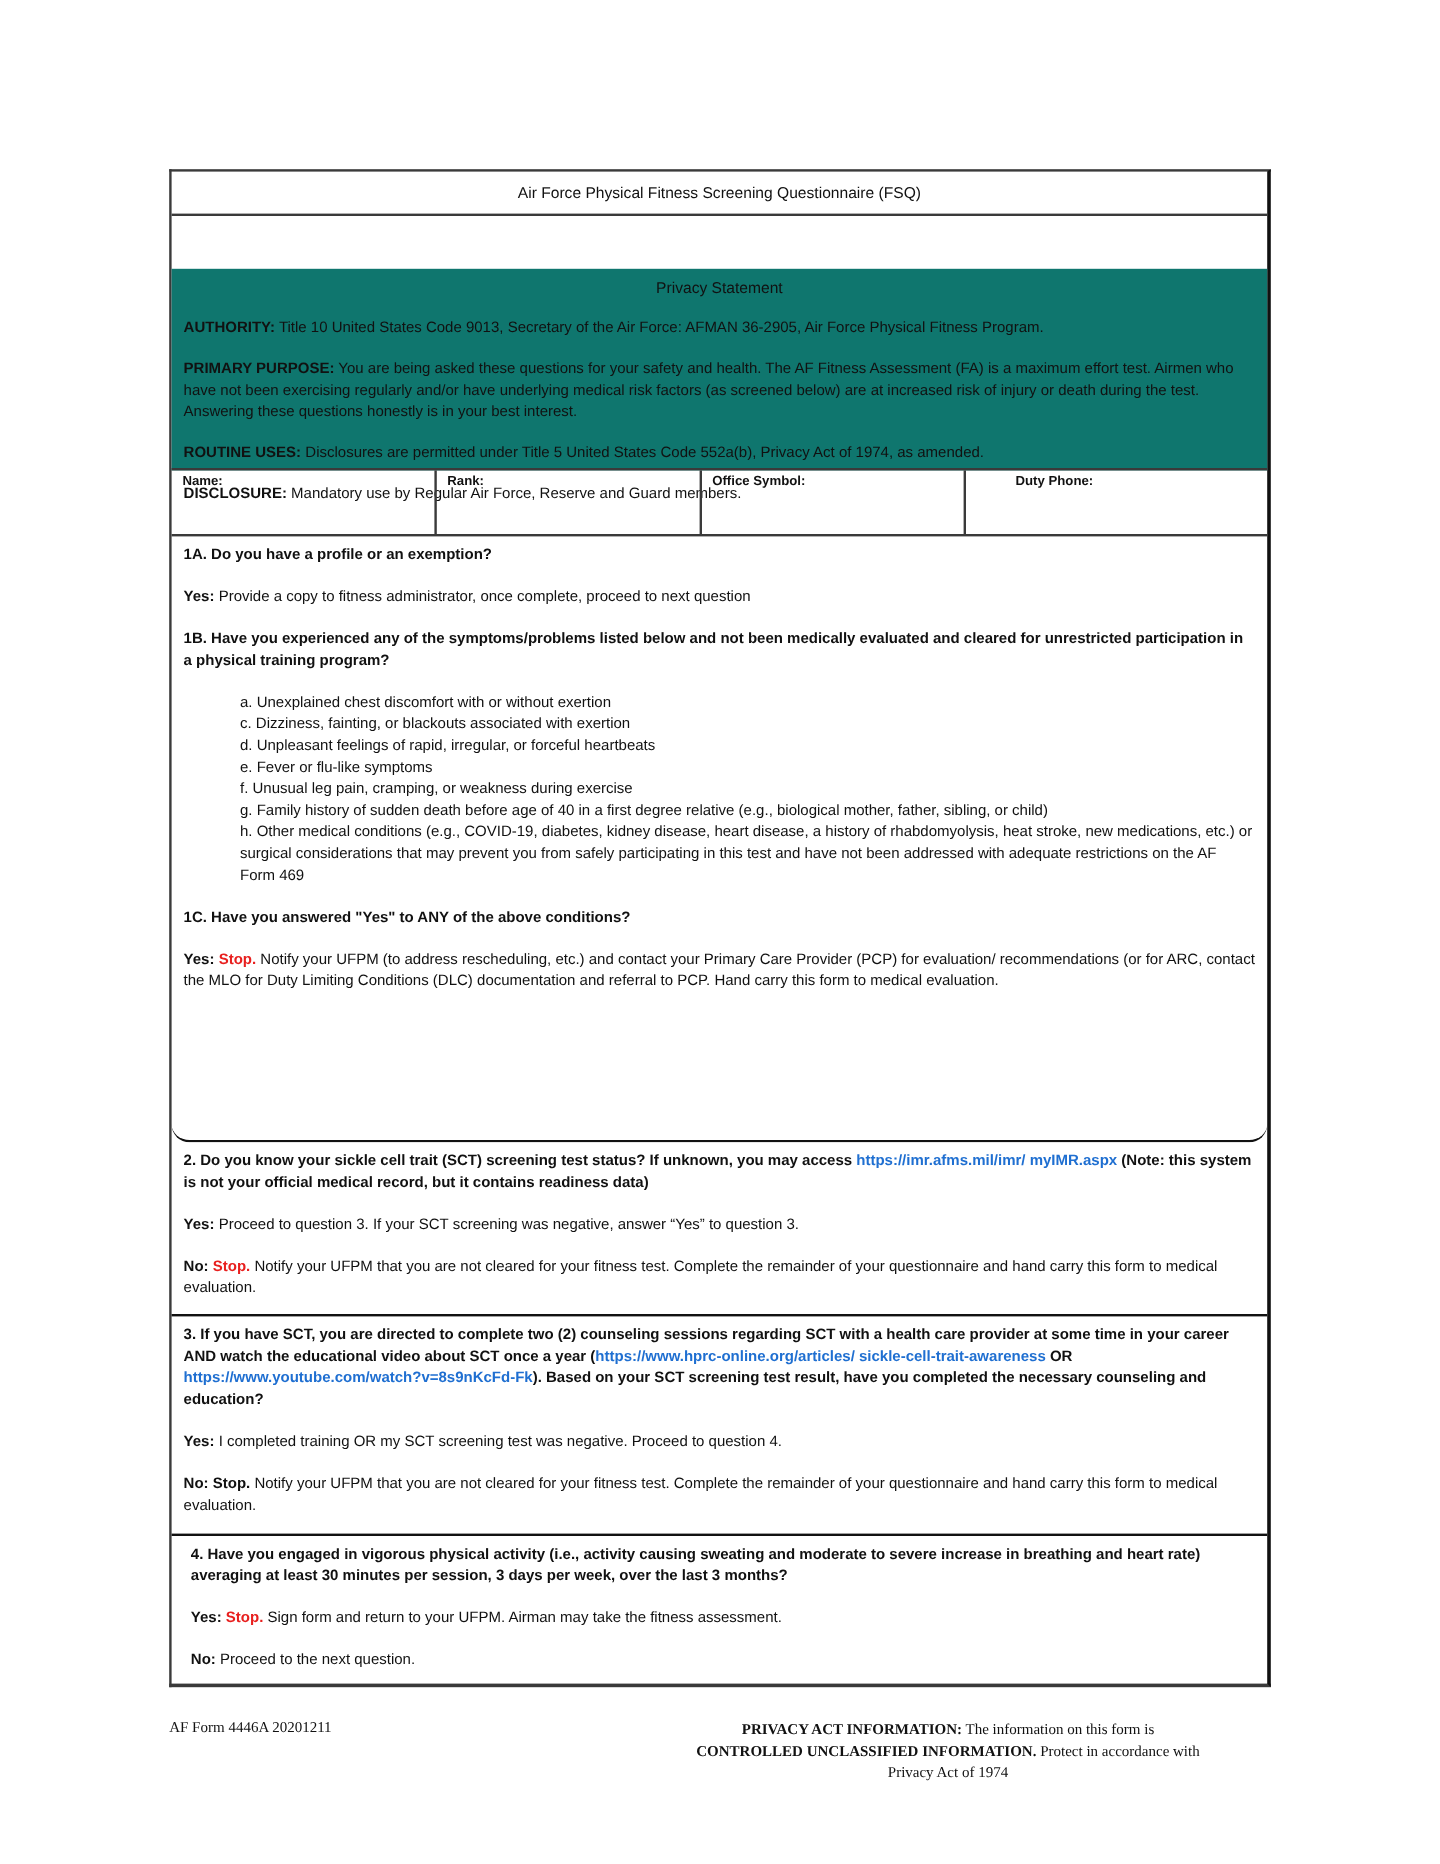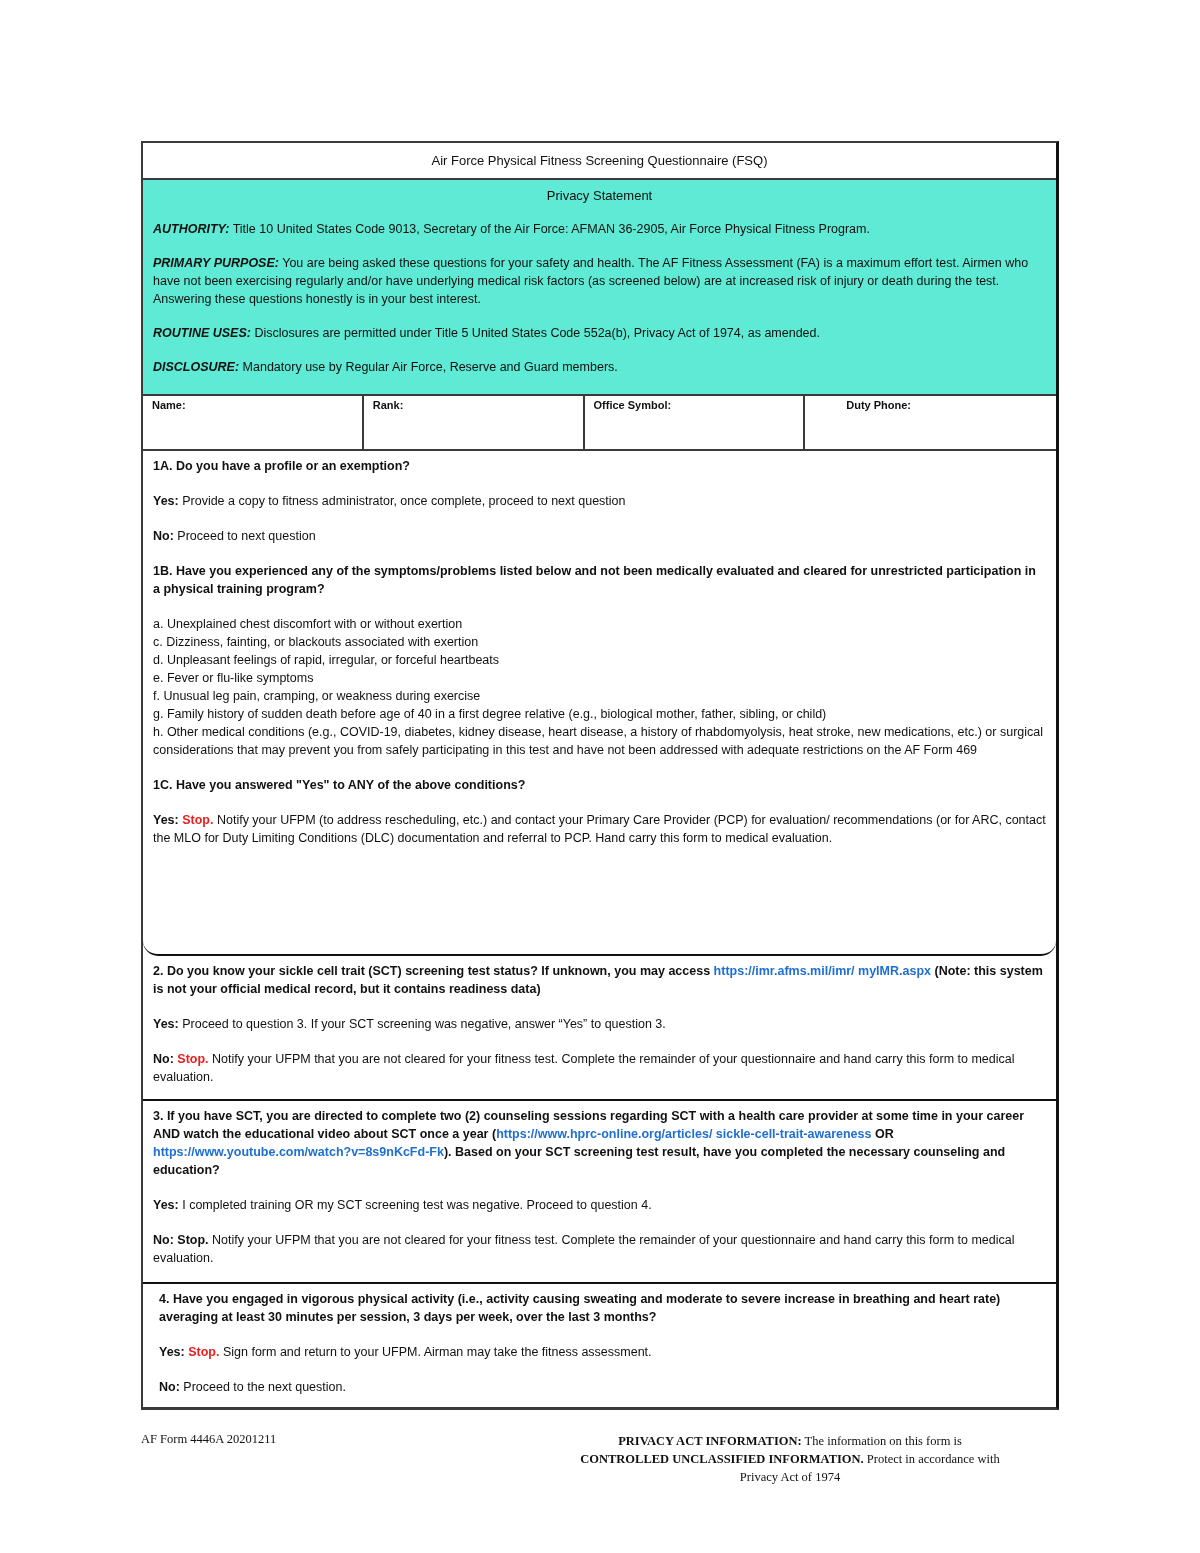--- a/index.html
+++ b/index.html
@@ -1,36 +1,36 @@
 <!DOCTYPE html>
 <html><head>
   <meta charset="utf-8">
   <style>
     * { box-sizing: border-box; margin: 0; padding: 0; }
     html, body { width: 1200px; height: 1553px; background: #ffffff; }
     body { position: relative; font-family: "Liberation Sans", sans-serif; color: #111; font-size: 12.5px; }
     .page { position: absolute; left: 141px; top: 141px; width: 918px; }
     .form { border-top: 2px solid #3a3a3a; border-left: 2px solid #3a3a3a; border-right: 3px solid #111; border-bottom: 3px solid #3a3a3a; }
     .title-row { height: 37px; display: flex; align-items: center; justify-content: center; font-size: 13px; border-bottom: 2px solid #3a3a3a; }
-    .privacy { background: #5eead4; padding: 8px 10px 10px 10px; height: 216px; border-bottom: 2px solid #3a3a3a; }
+    .privacy { background: #0f766e; padding: 8px 10px 10px 10px; height: 168px; border-bottom: 2px solid #3a3a3a; margin-top: 44px; }
     .privacy .ps-title { text-align: center; font-size: 13px; margin-top: 0px; margin-bottom: 17px; }
     .privacy p { font-size: 12.5px; line-height: 18px; margin-bottom: 16px; }
-    .privacy p b { font-weight: bold; font-style: italic; }
+    .privacy p b { font-weight: bold; }
     .info-row { display: flex; height: 55px; border-bottom: 2px solid #3a3a3a; }
     .info-cell { flex: 1; padding: 3px 9px; font-size: 11px; font-weight: bold; border-right: 2px solid #3a3a3a; }
     .info-cell:last-child { border-right: none; margin-left: 32px; }
     .section { padding: 6px 10px 0 10px; }
     .section p { line-height: 18px; font-size: 12.5px; }
     .sec1 { height: 505px; border-bottom: 2px solid #111; border-radius: 15px; }
     .sec2 { height: 145px; border-bottom: 2px solid #111; }
     .sec3 { height: 183px; border-bottom: 2px solid #111; }
     .sec4 { height: 123px; padding-left: 16px; }
     .q { font-weight: bold; }
     .gap { margin-bottom: 17px; }
-    .list p { line-height: 18px; }
+    .list p { line-height: 18px; margin-left: 47px; }
     .stop { color: #e8201f; font-weight: bold; }
     .link { color: #1f6fd1; font-weight: bold; }
     b { font-weight: bold; }
     .footer { position: absolute; top: 1432px; left: 141px; width: 918px; font-family: "Liberation Serif", serif; font-size: 12.5px; color: #111; }
     .footer .form-id { position: absolute; left: 0; top: 0; }
     .footer .privacy-act { position: absolute; left: 380px; width: 538px; text-align: center; top: 0; line-height: 18px; }
   </style>
 </head>
 <body>
 
@@ -52,21 +52,20 @@
     <div class="info-row">
       <div class="info-cell"><span>Name:</span></div>
       <div class="info-cell"><span>Rank:</span></div>
       <div class="info-cell"><span>Office Symbol:</span></div>
       <div class="info-cell"><span>Duty Phone:</span></div>
     </div>
 
     <div class="section sec1">
       <p class="q gap">1A. Do you have a profile or an exemption?</p>
       <p class="gap"><b>Yes:</b><span> Provide a copy to fitness administrator, once complete, proceed to next question</span></p>
-      <p class="gap"><b>No:</b><span> Proceed to next question</span></p>
 
       <p class="q gap">1B. Have you experienced any of the symptoms/problems listed below and not been medically evaluated and cleared for unrestricted participation in a physical training program?</p>
       <div class="list gap">
         <p>a. Unexplained chest discomfort with or without exertion</p>
         <p>c. Dizziness, fainting, or blackouts associated with exertion</p>
         <p>d. Unpleasant feelings of rapid, irregular, or forceful heartbeats</p>
         <p>e. Fever or flu-like symptoms</p>
         <p>f. Unusual leg pain, cramping, or weakness during exercise</p>
         <p>g. Family history of sudden death before age of 40 in a first degree relative (e.g., biological mother, father, sibling, or child)</p>
         <p>h. Other medical conditions (e.g., COVID-19, diabetes, kidney disease, heart disease, a history of rhabdomyolysis, heat stroke, new medications, etc.) or surgical considerations that may prevent you from safely participating in this test and have not been addressed with adequate restrictions on the AF Form 469</p>

